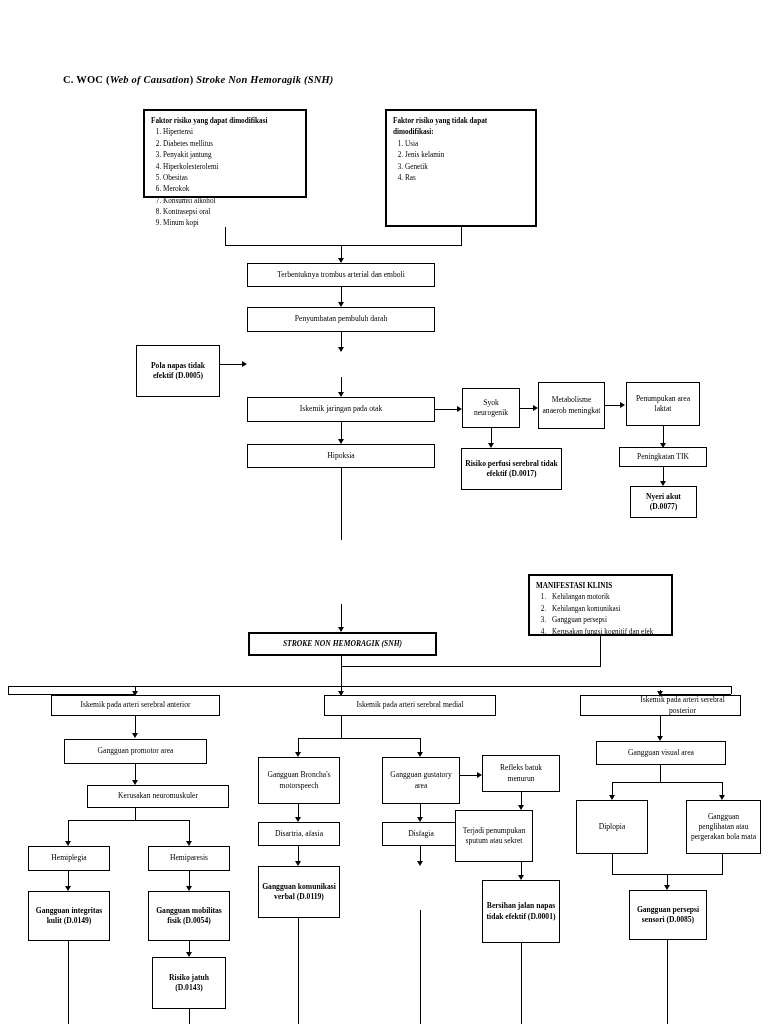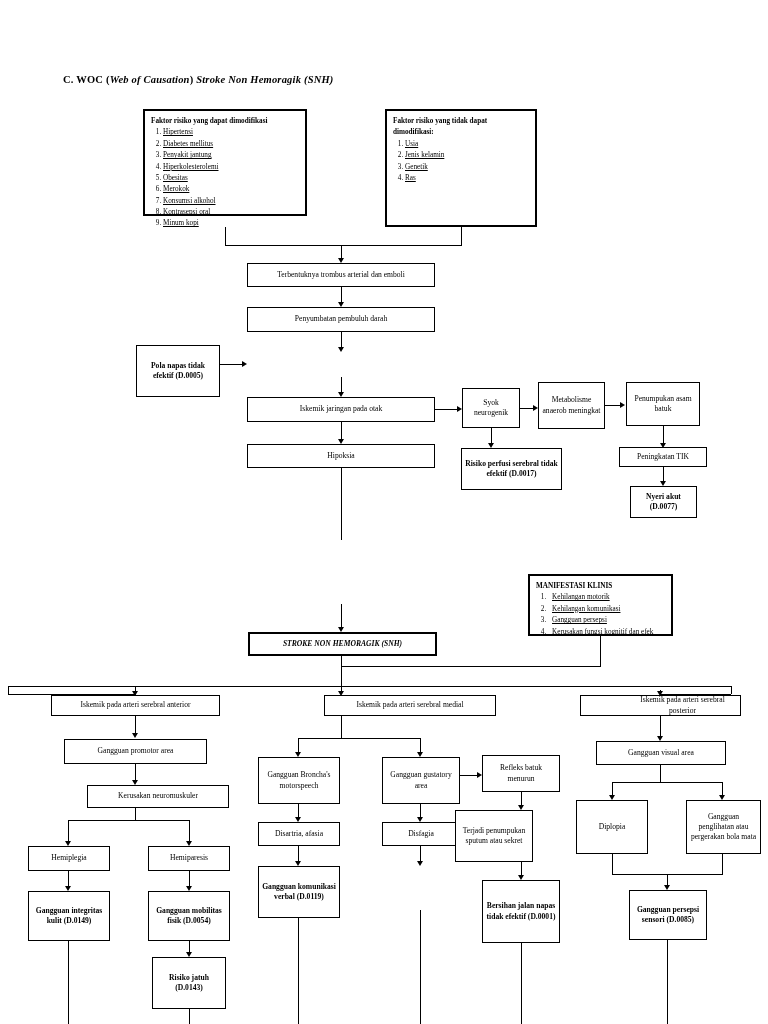--- a/index.html
+++ b/index.html
@@ -7,41 +7,41 @@
   #canvas{position:relative;width:768px;height:1024px;}
   .title{position:absolute;font-weight:bold;font-size:10.5px;letter-spacing:.2px;white-space:nowrap;}
   .title i{font-weight:bold;font-style:italic;}
   .box{position:absolute;border:1px solid #000;background:#fff;box-sizing:border-box;
        display:flex;align-items:center;justify-content:center;text-align:center;
        font-size:7.6px;line-height:1.35;padding:2px 3px;}
   .box.thick{border-width:2px;}
   .box.b{font-weight:bold;}
   .box.listbox{align-items:flex-start;justify-content:flex-start;text-align:left;padding:5px 6px;font-size:7.2px;line-height:1.58;}
   .box.listbox .hd{font-weight:bold;display:block;}
-  .listbox ol{margin:0;padding:0 0 0 12px;text-decoration:underline;}
+  .listbox ol{margin:0;padding:0 0 0 12px;}
   .listbox ol li{margin:0;padding:0;}
   .listbox .manif li{padding-left:4px;}
   .ln{position:absolute;background:#000;}
   .ln.v{width:1px;}
   .ln.h{height:1px;}
   .arw{position:absolute;width:0;height:0;}
   .arw.down{border-left:3.2px solid transparent;border-right:3.2px solid transparent;border-top:5px solid #000;}
   .arw.right{border-top:3.2px solid transparent;border-bottom:3.2px solid transparent;border-left:5px solid #000;}
   .clip{overflow:hidden;}
 </style>
 </head>
 <body>
 
 <div id="canvas">
 
   <div class="title" style="left:63px;top:74px;">
     <span>C. WOC (</span><i>Web of Causation</i><span>) </span><i>Stroke Non Hemoragik (SNH)</i>
   </div>
 
-  <div class="box listbox thick" style="left:143px;top:109px;width:164px;height:107px;">
+  <div class="box listbox thick" style="left:143px;top:109px;width:164px;height:89px;">
     <div>
       <span class="hd">Faktor risiko yang dapat dimodifikasi</span>
       <ol>
         <li>Hipertensi</li>
         <li>Diabetes mellitus</li>
         <li>Penyakit jantung</li>
         <li>Hiperkolesterolemi</li>
         <li>Obesitas</li>
         <li>Merokok</li>
         <li>Konsumsi alkohol</li>
@@ -126,21 +126,21 @@
   <div class="arw right" style="left:533px;top:405px;"></div>
 
   <div class="box" style="left:538px;top:382px;width:67px;height:47px;">
     <span>Metabolisme anaerob meningkat</span>
   </div>
 
   <div class="ln h" style="left:605px;top:405px;width:16px;"></div>
   <div class="arw right" style="left:620px;top:402px;"></div>
 
   <div class="box" style="left:626px;top:382px;width:74px;height:44px;">
-    <span>Penumpukan asam batuk</span>
+    <span>Penumpukan area laktat</span>
   </div>
 
   <div class="ln v" style="left:663px;top:426px;height:18px;"></div>
   <div class="arw down" style="left:660px;top:443px;"></div>
 
   <div class="box" style="left:619px;top:447px;width:88px;height:20px;">
     <span>Peningkatan TIK</span>
   </div>
 
   <div class="ln v" style="left:663px;top:467px;height:15px;"></div>

